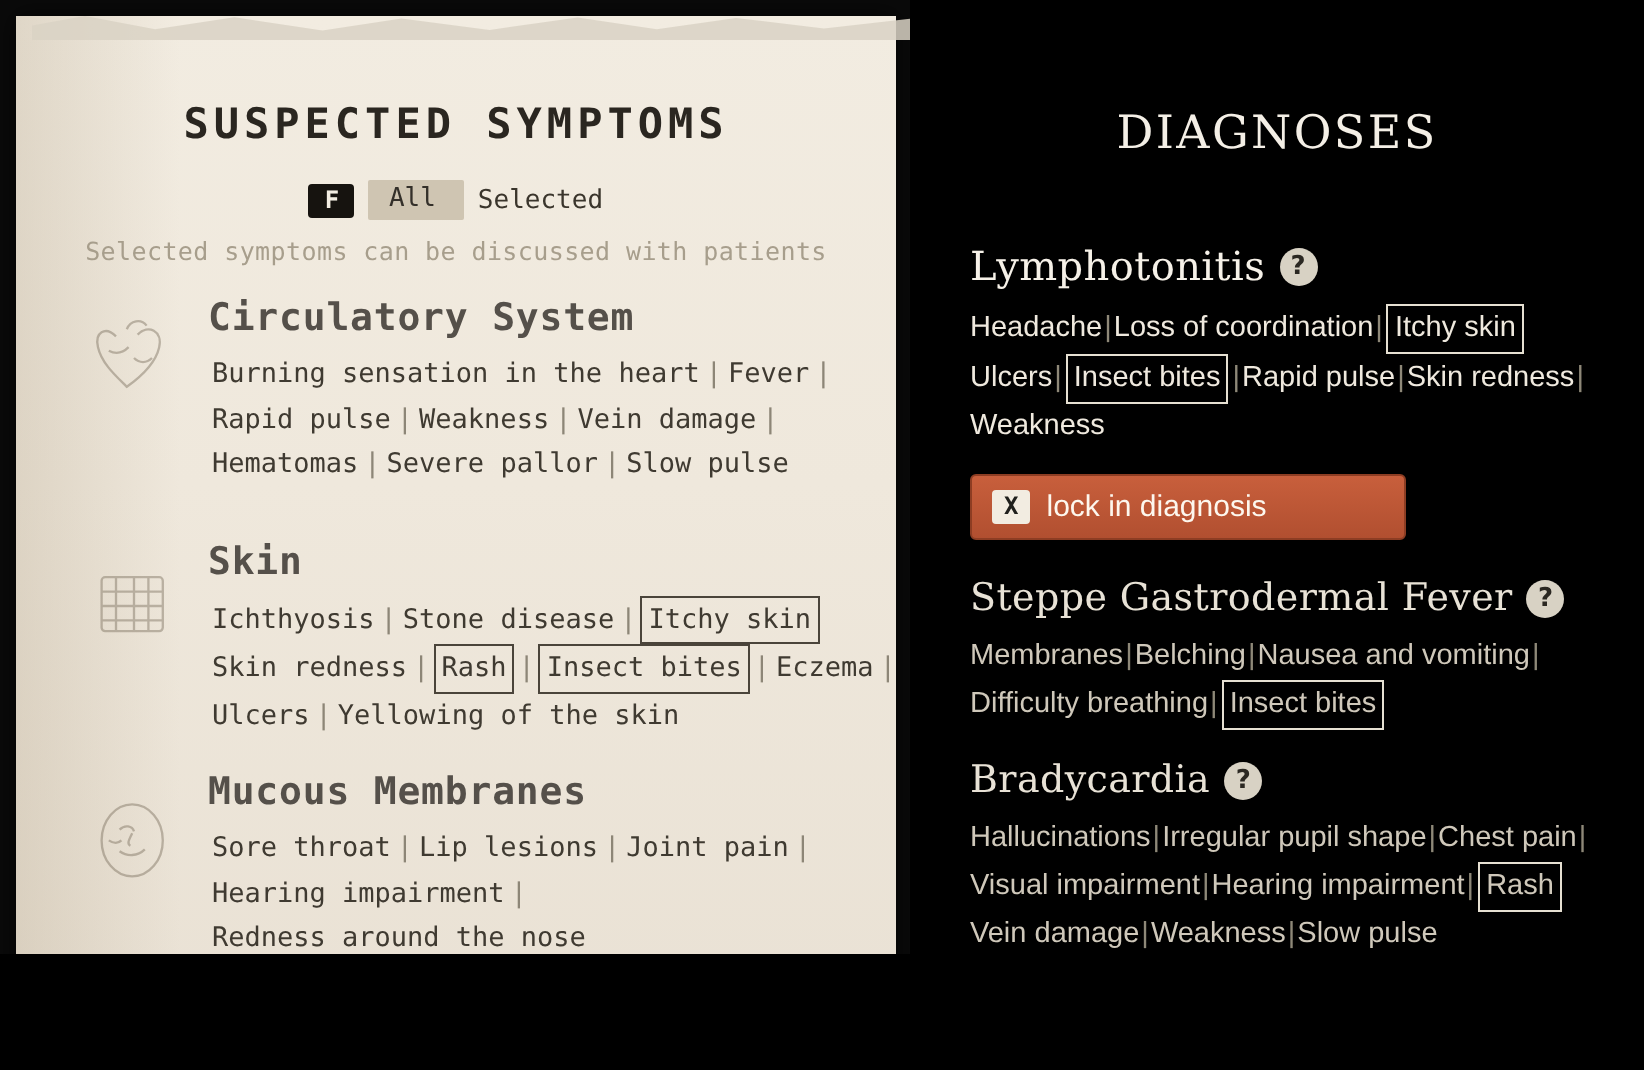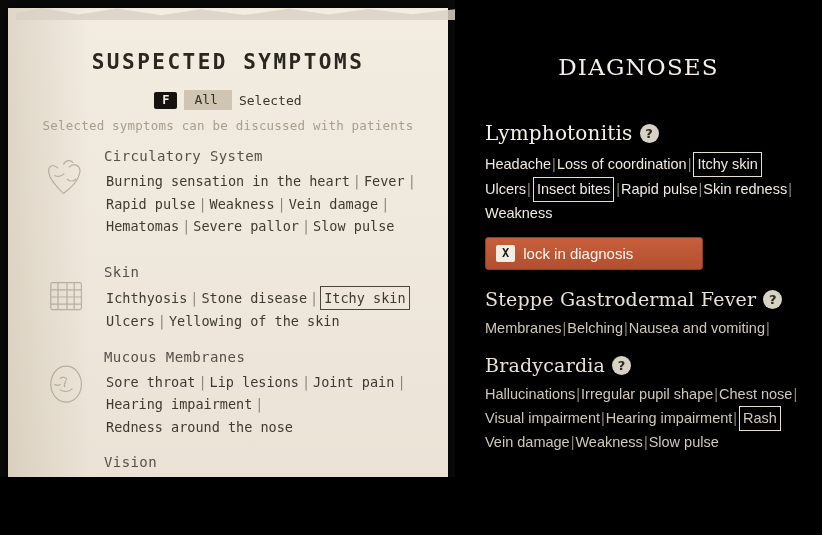--- a/index.html
+++ b/index.html
@@ -137,24 +137,25 @@
     left: 96px;
     top: 140px;
     width: 345px;
   }
   .group {
     margin-bottom: 7px;
     position: relative;
   }
   .group-title {
     font-family: "DejaVu Sans Mono", monospace;
-    font-size: 14px;
+    font-size: 19px;
     color: #55504a;
     margin-bottom: 6px;
     letter-spacing: 0.4px;
+    font-weight: bold;
   }
   .sym-lines {
     font-family: "DejaVu Sans Mono", monospace;
     font-size: 13.5px;
     color: #3f3a31;
     line-height: 22.5px;
   }
   .sym {
     display: inline-block;
     padding: 0 2px;
@@ -338,20 +339,23 @@
               <path d="M20 14 V44 M30 14 V44 M38 14 V44"></path>
             </g>
               </svg>
           </span>
           <div class="group-title">Skin</div>
           <div class="sym-lines">
             <div>
               <span class="sym">Ichthyosis</span><span class="sep">|</span><span class="sym">Stone disease</span><span class="sep">|</span><span class="sym boxed">Itchy skin</span>
             </div>
             <div>
+              <span class="sym">Skin redness</span><span class="sep">|</span><span class="sym boxed">Rash</span><span class="sep">|</span><span class="sym boxed">Insect bites</span><span class="sep">|</span><span class="sym">Eczema</span><span class="sep">|</span>
+            </div>
+            <div>
               <span class="sym">Ulcers</span><span class="sep">|</span><span class="sym">Yellowing of the skin</span>
             </div>
           </div>
         </div>
 
         <div class="group" style="margin-top:16px">
           <span class="organ" style="top:10px">
             <svg viewBox="0 0 60 60">
                 <g fill="none" stroke="#6e6250" stroke-width="1.3">
               <ellipse cx="29" cy="28" rx="17" ry="20"></ellipse>
@@ -414,31 +418,34 @@
 
       <div class="diag">
         <div class="diag-name-row">
           <span class="diag-name secondary">Steppe Gastrodermal Fever</span>
           <span class="help-badge">?</span>
         </div>
         <div class="diag-symptoms dim">
           <div>
             <span class="dsym">Membranes</span><span class="dsep">|</span><span class="dsym">Belching</span><span class="dsep">|</span><span class="dsym">Nausea and vomiting</span><span class="dsep">|</span>
           </div>
+          <div>
+            <span class="dsym">Difficulty breathing</span><span class="dsep">|</span><span class="dsym boxed">Insect bites</span>
+          </div>
         </div>
       </div>
 
       <div class="diag" style="margin-top:14px">
         <div class="diag-name-row">
           <span class="diag-name secondary">Bradycardia</span>
           <span class="help-badge">?</span>
         </div>
         <div class="diag-symptoms dim">
           <div>
-            <span class="dsym">Hallucinations</span><span class="dsep">|</span><span class="dsym">Irregular pupil shape</span><span class="dsep">|</span><span class="dsym">Chest nose</span><span class="dsep">|</span>
+            <span class="dsym">Hallucinations</span><span class="dsep">|</span><span class="dsym">Irregular pupil shape</span><span class="dsep">|</span><span class="dsym">Chest pain</span><span class="dsep">|</span>
           </div>
           <div>
             <span class="dsym">Visual impairment</span><span class="dsep">|</span><span class="dsym">Hearing impairment</span><span class="dsep">|</span><span class="dsym boxed">Rash</span>
           </div>
           <div>
             <span class="dsym">Vein damage</span><span class="dsep">|</span><span class="dsym">Weakness</span><span class="dsep">|</span><span class="dsym">Slow pulse</span>
           </div>
         </div>
       </div>
 

